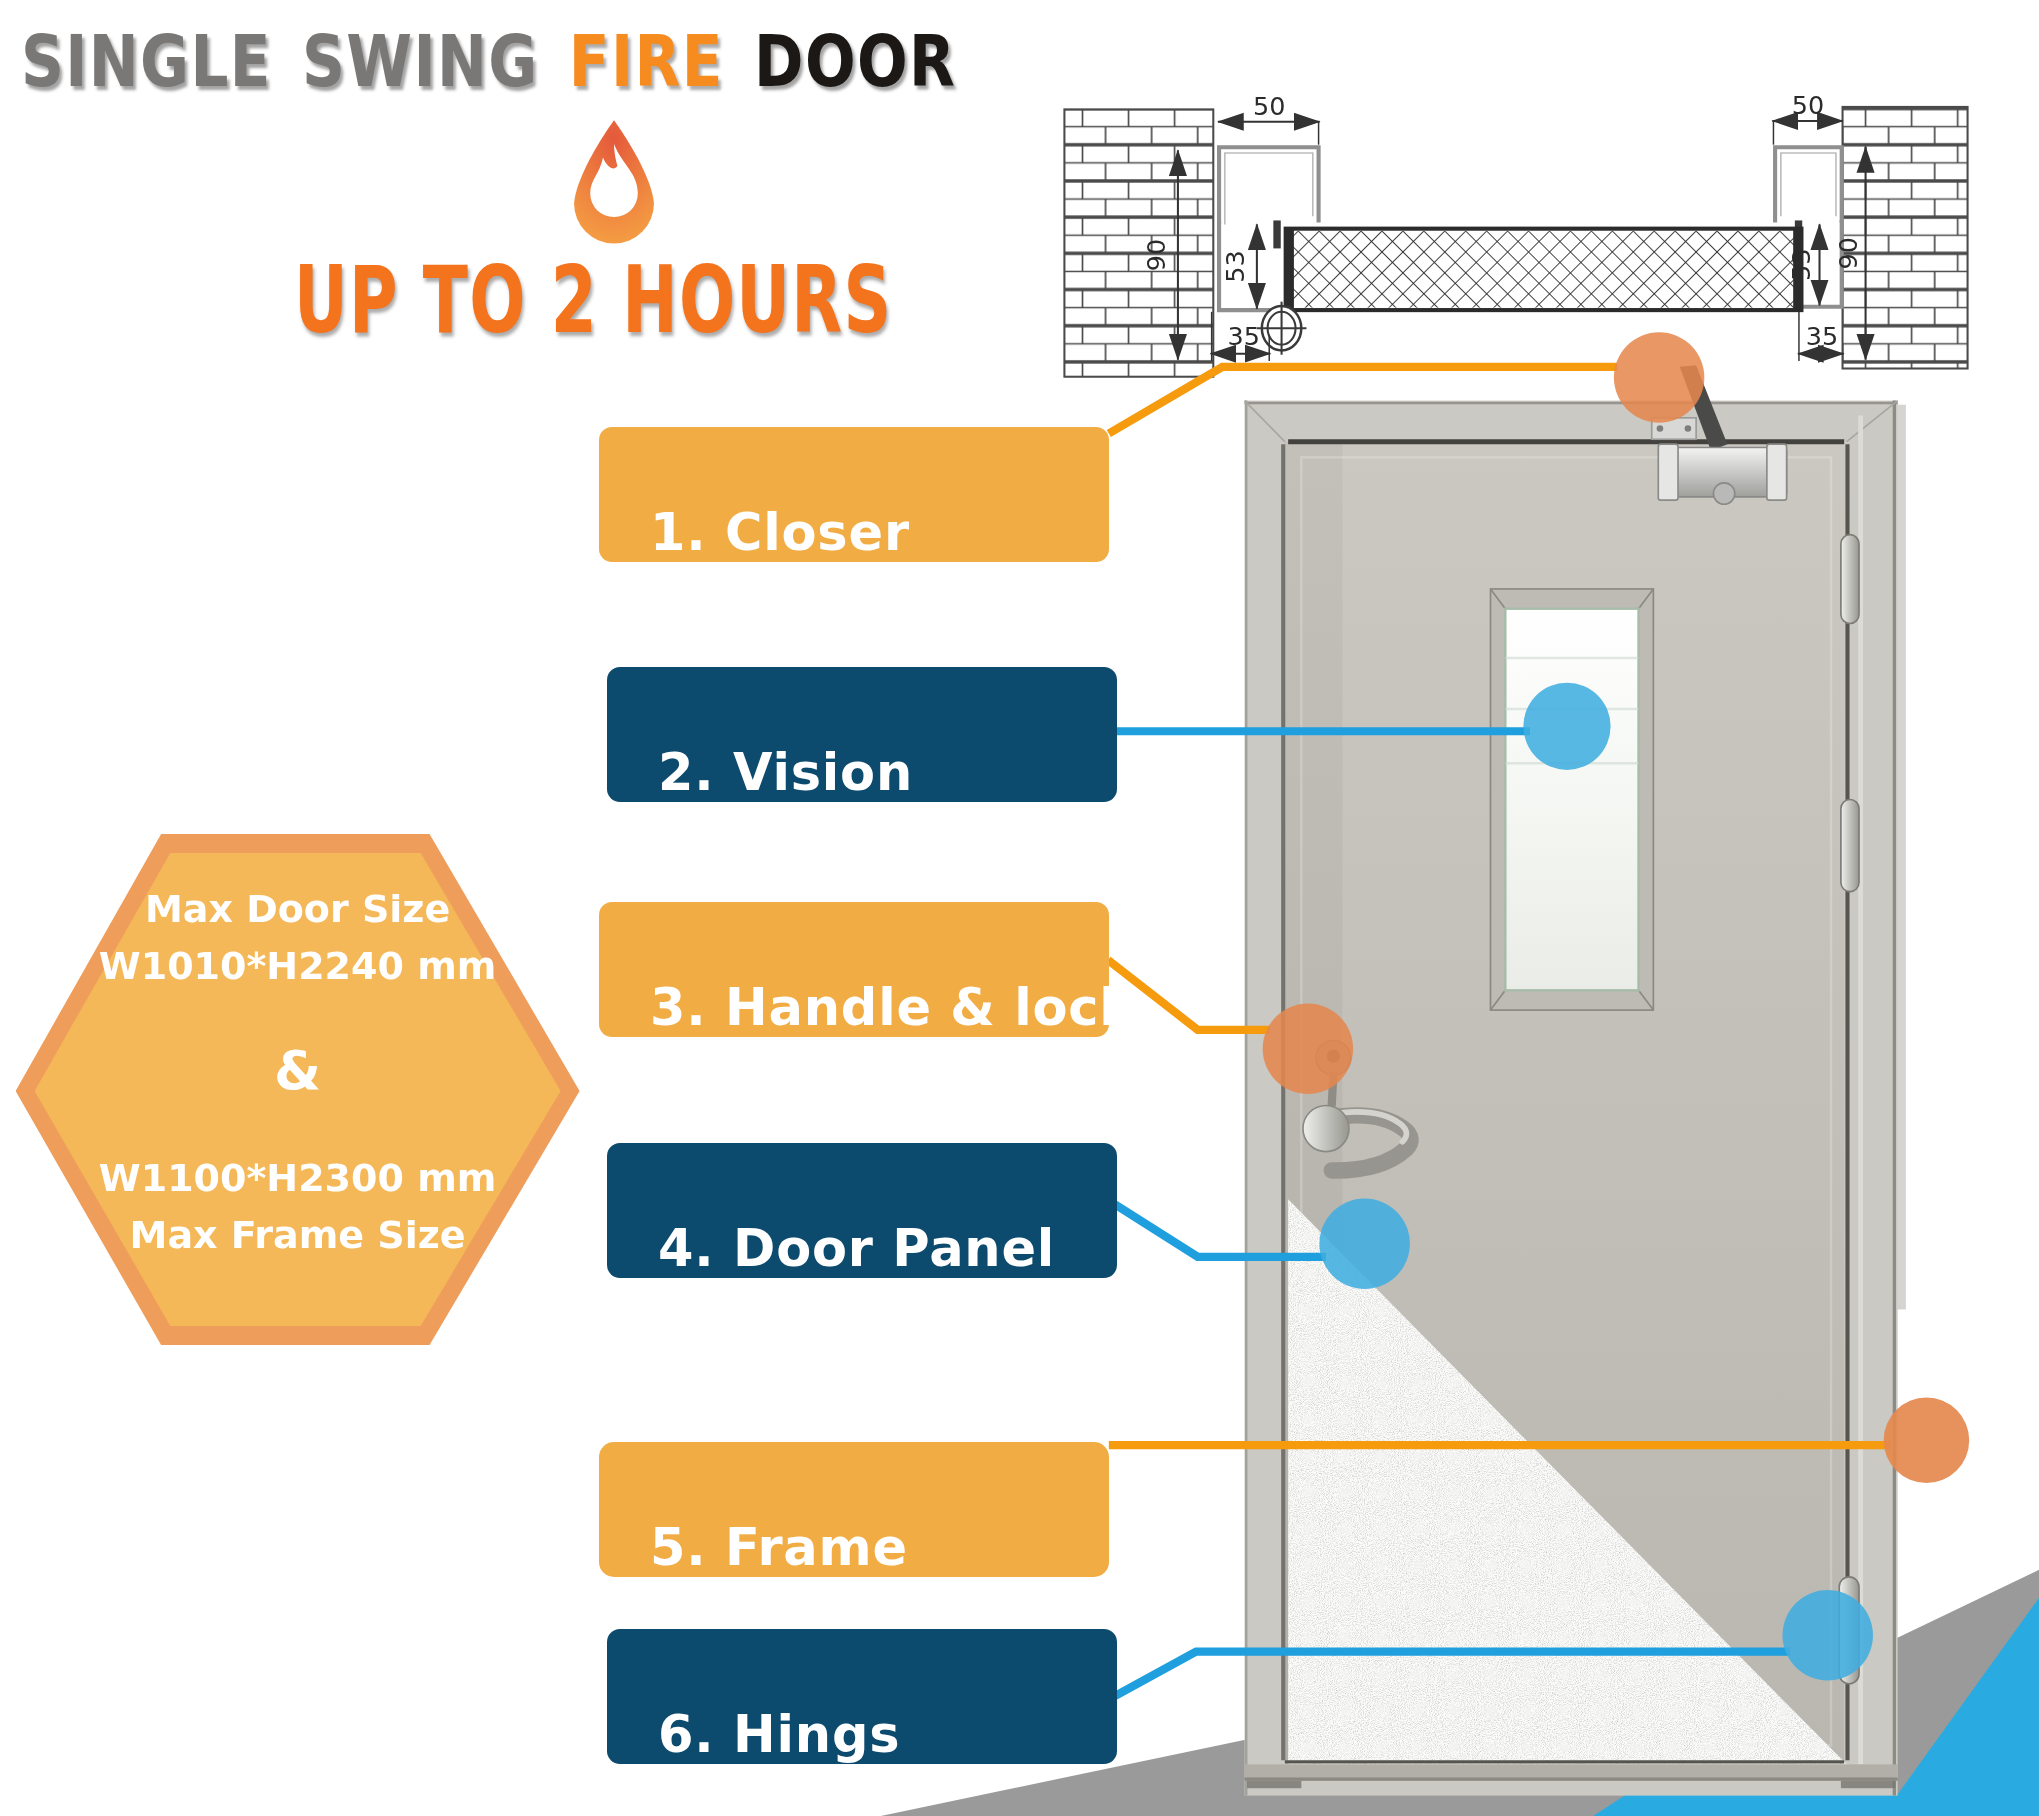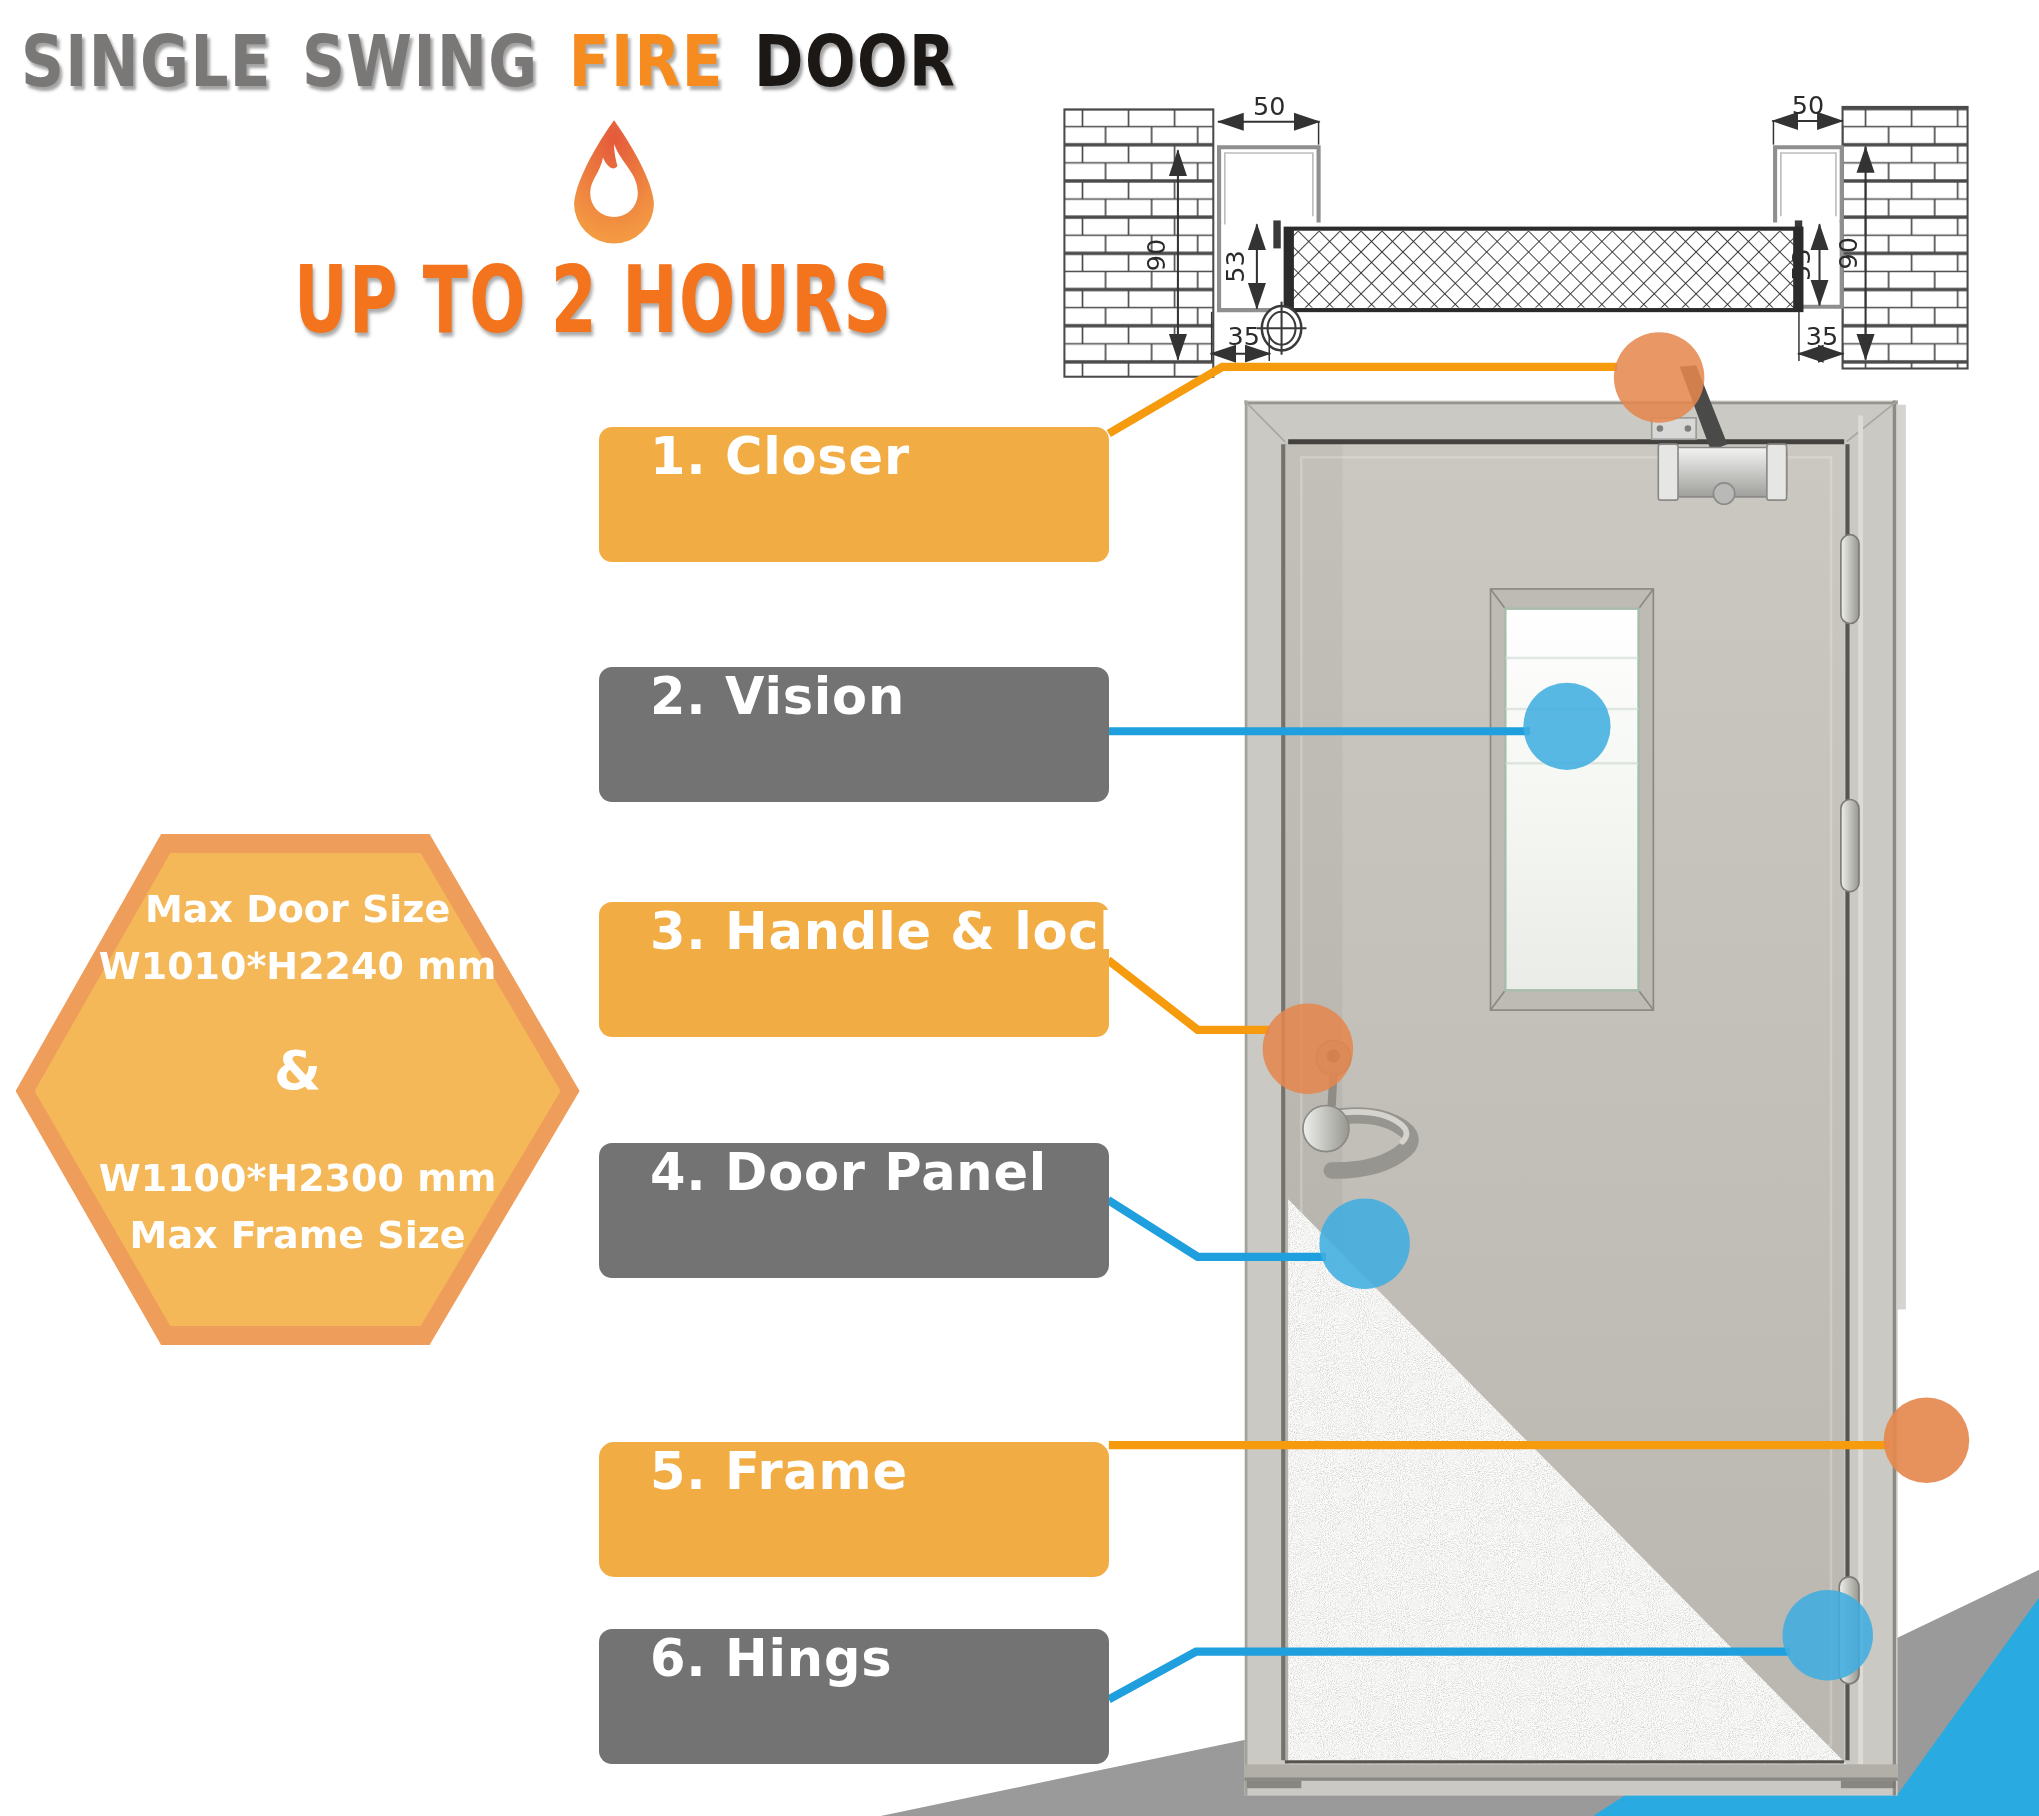--- a/index.html
+++ b/index.html
@@ -30,24 +30,24 @@
   .hex .hex-fill{position:absolute;inset:19px;background:#F5B858;
       clip-path:polygon(25.8% 0,73.4% 0,100% 50.3%,73.4% 100%,25.8% 100%,0 50.3%);}
   .hex .hx{position:absolute;left:0;width:100%;text-align:center;color:#ffffff;
            font-weight:bold;font-size:38px;line-height:38px;}
   .hx1{top:56px;} .hx2{top:113px;}
   .hxamp{top:207px;font-size:54px !important;line-height:59px !important;}
   .hx3{top:325px;} .hx4{top:382px;}
 
   
   .callout{position:absolute;left:599px;width:510px;height:135px;border-radius:13px;
-           display:flex;align-items:flex-start;padding-left:51px;box-sizing:border-box;
+           display:flex;align-items:flex-end;padding-left:51px;box-sizing:border-box;
            color:#fff;font-weight:bold;font-size:51px;letter-spacing:0.8px;white-space:nowrap;}
   .co-orange{background:#F2AC44;}
-  .co-blue{background:#737373;}
+  .co-blue{background:#0c4a6e;margin-left:8px;}
   .cb1{top:427px;} .cb2{top:667px;} .cb3{top:902px;}
   .cb4{top:1143px;} .cb5{top:1442px;border-radius:15px;} .cb6{top:1629px;}
 
   text{font-family:"DejaVu Sans","Liberation Sans",sans-serif;}
 </style>
 </head>
 <body>
 
 <div class="canvas">
 

